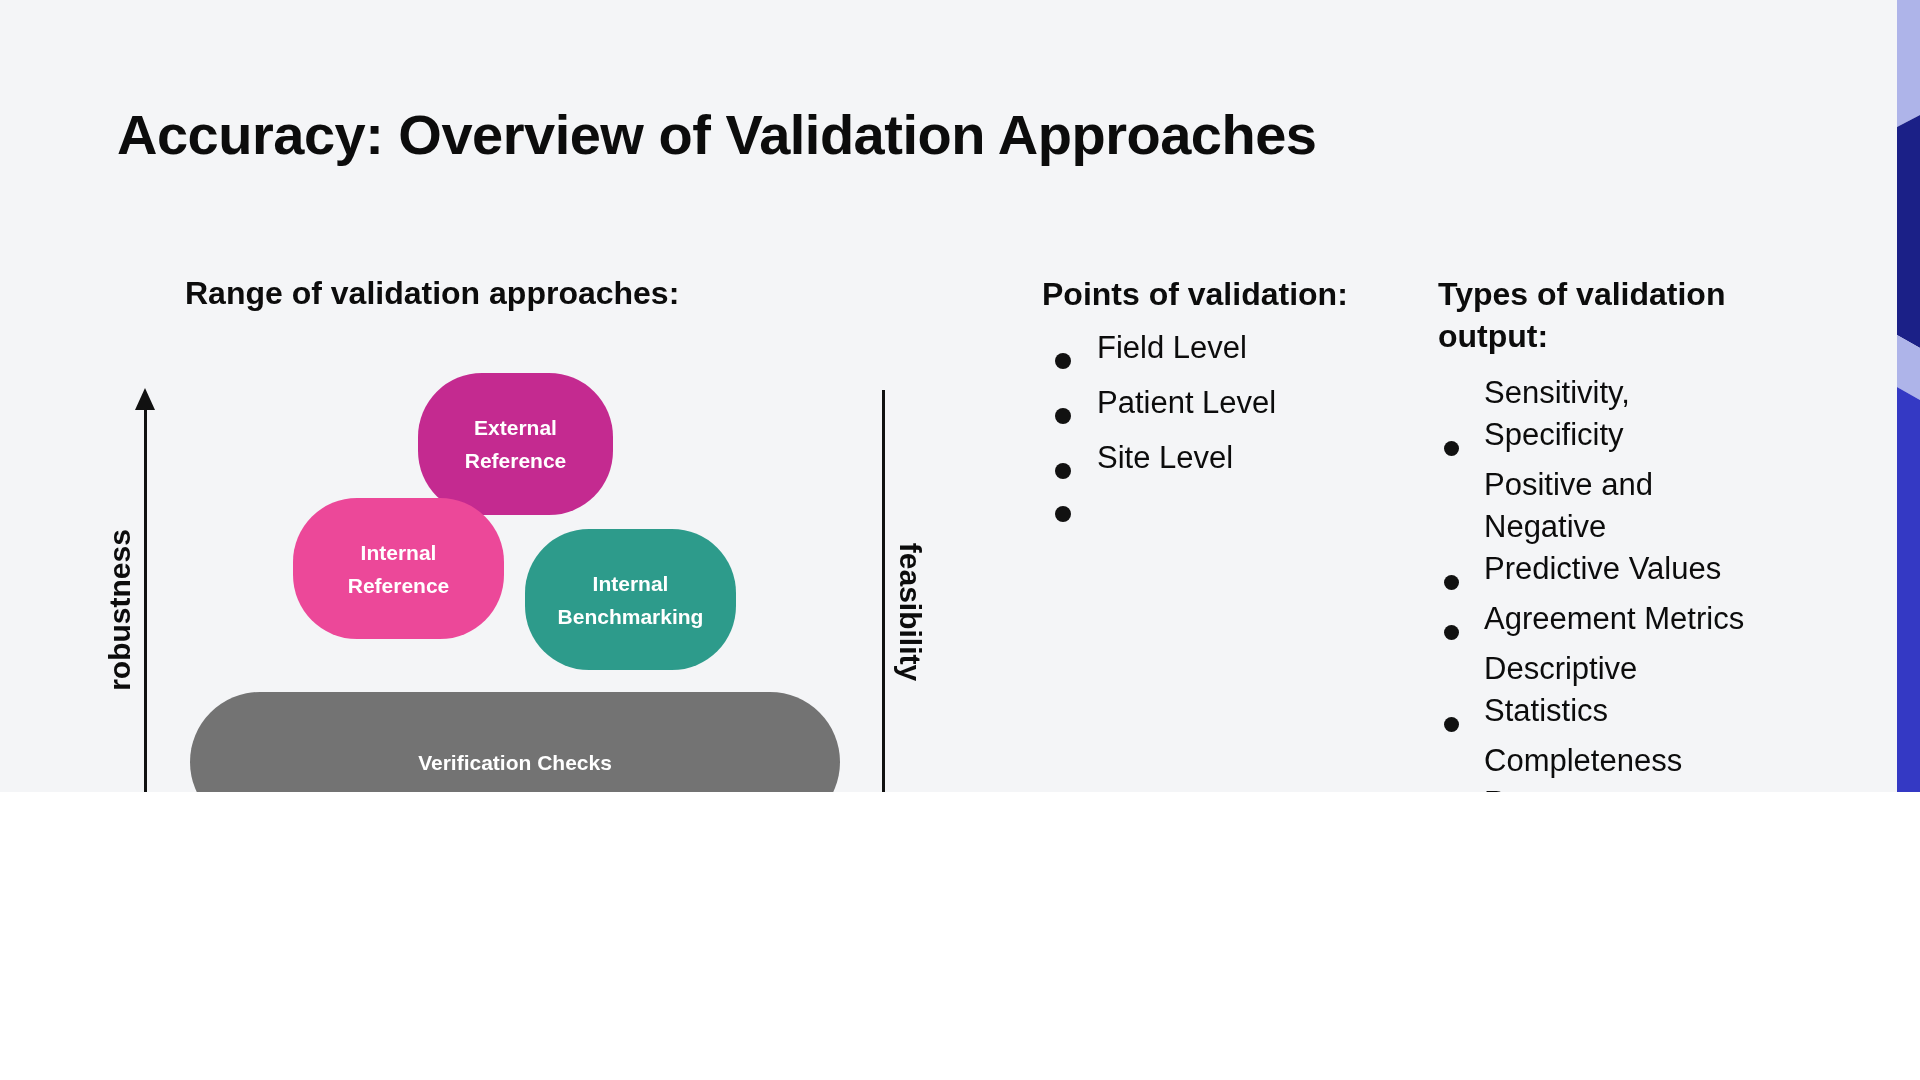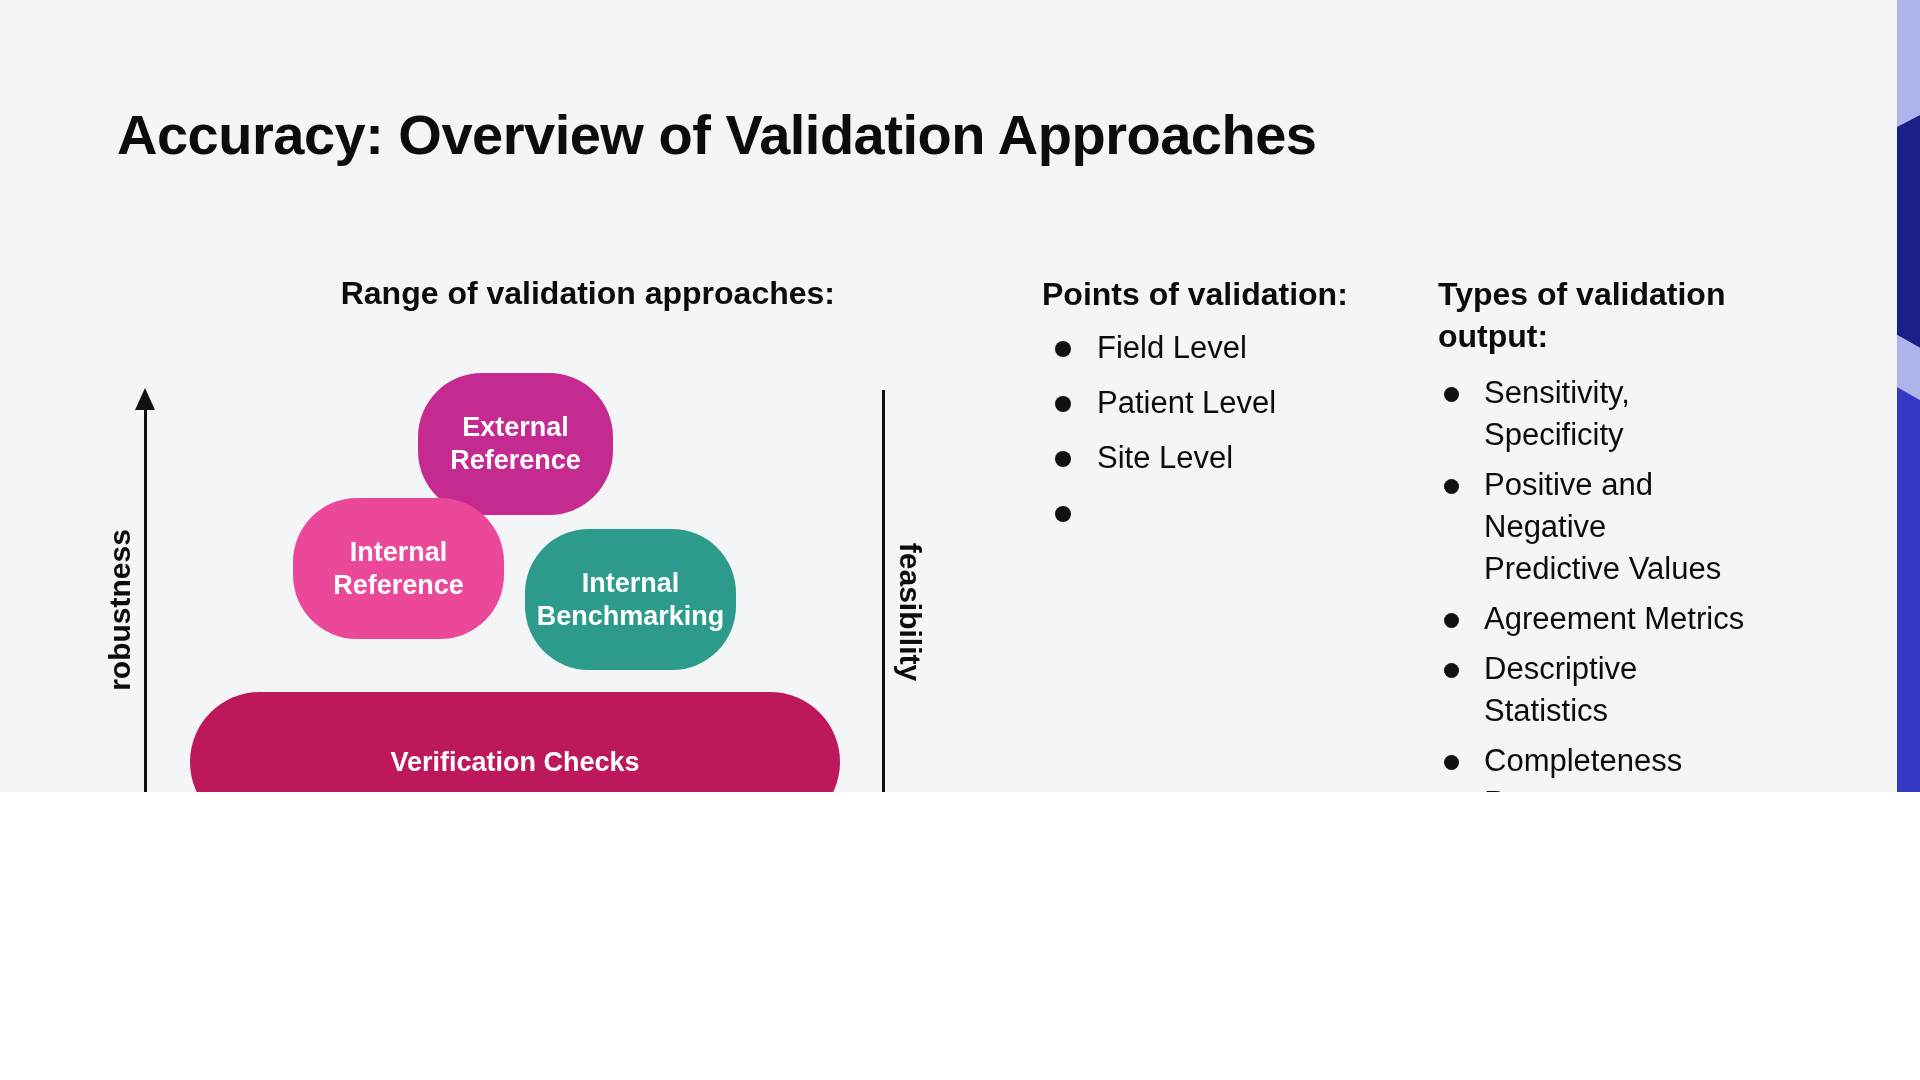--- a/index.html
+++ b/index.html
@@ -9,43 +9,43 @@
     font-family:"Liberation Sans",sans-serif;
   }
   .abs{position:absolute;}
   .slide-title{
     left:117px;top:104px;width:1500px;
     font-size:56px;font-weight:bold;letter-spacing:-0.5px;line-height:62px;
   }
   .section-heading{
     font-size:32px;font-weight:bold;line-height:42px;white-space:pre-line;
   }
-  .diagram-heading{left:185px;top:272px;width:650px;text-align:right;}
+  .diagram-heading{left:185px;top:272px;width:650px;text-align:left;}
   
   .axis-line{position:absolute;width:3px;background:#111;}
   .axis-head{position:absolute;width:0;height:0;border-left:10px solid transparent;border-right:10px solid transparent;}
   .head-up{border-bottom:22px solid #111;}
   .head-down{border-top:22px solid #111;}
   .axis-label{
     position:absolute;width:220px;height:42px;text-align:center;
     font-size:30px;font-weight:bold;line-height:42px;
   }
   .rot-ccw{transform:rotate(-90deg);}
   .rot-cw{transform:rotate(90deg);}
   
   .node{
     position:absolute;display:flex;align-items:center;justify-content:center;
-    color:#fff;font-size:27px;font-weight:bold;line-height:33px;text-align:center;
+    color:#fff;font-size:21px;font-weight:bold;line-height:33px;text-align:center;
     white-space:pre-line;
   }
   .node-small{border-radius:64px;}
   .node-bar{border-radius:70px;}
   
   .list{position:absolute;}
-  .list-item{display:flex;margin-bottom:13px;}
+  .list-item{display:flex;margin-bottom:13px;align-items:flex-end;}
   .list-tight .list-item{margin-bottom:8px;}
   .bullet{
     flex:0 0 auto;width:16px;height:16px;border-radius:50%;
     background:#111;margin-top:14px;
   }
   .list-tight .bullet{width:15px;height:15px;margin-top:15px;}
   .item-text{
     margin-left:26px;font-size:31px;line-height:42px;white-space:pre-line;
   }
   .list-tight .item-text{margin-left:25px;max-width:268px;}
@@ -81,21 +81,21 @@
 
   <div class="node node-small" style="left: 418px; top: 373px; width: 195px; height: 142px; background-color: rgb(196, 42, 144);">External
 Reference</div>
 
   <div class="node node-small" style="left: 293px; top: 498px; width: 211px; height: 141px; background-color: #ec4899;">Internal
 Reference</div>
 
   <div class="node node-small" style="left: 525px; top: 529px; width: 211px; height: 141px; background-color: rgb(45, 155, 139);">Internal
 Benchmarking</div>
 
-  <div class="node node-bar" style="left: 190px; top: 692px; width: 650px; height: 140px; background-color: #be185d; text-align: right;">Verification Checks</div>
+  <div class="node node-bar" style="left: 190px; top: 692px; width: 650px; height: 140px; background-color: #737373; text-align: right;">Verification Checks</div>
 
   <div class="abs section-heading" style="left:1034px;top:273px;width:360px;margin-left:8px;">Points of validation:</div>
 
   <div class="list" style="left:1055px;top:327px;width:340px;">
     <div class="list-item">
       <span class="bullet"></span>
       <span class="item-text">Field Level</span>
     </div>
     <div class="list-item">
       <span class="bullet"></span>

